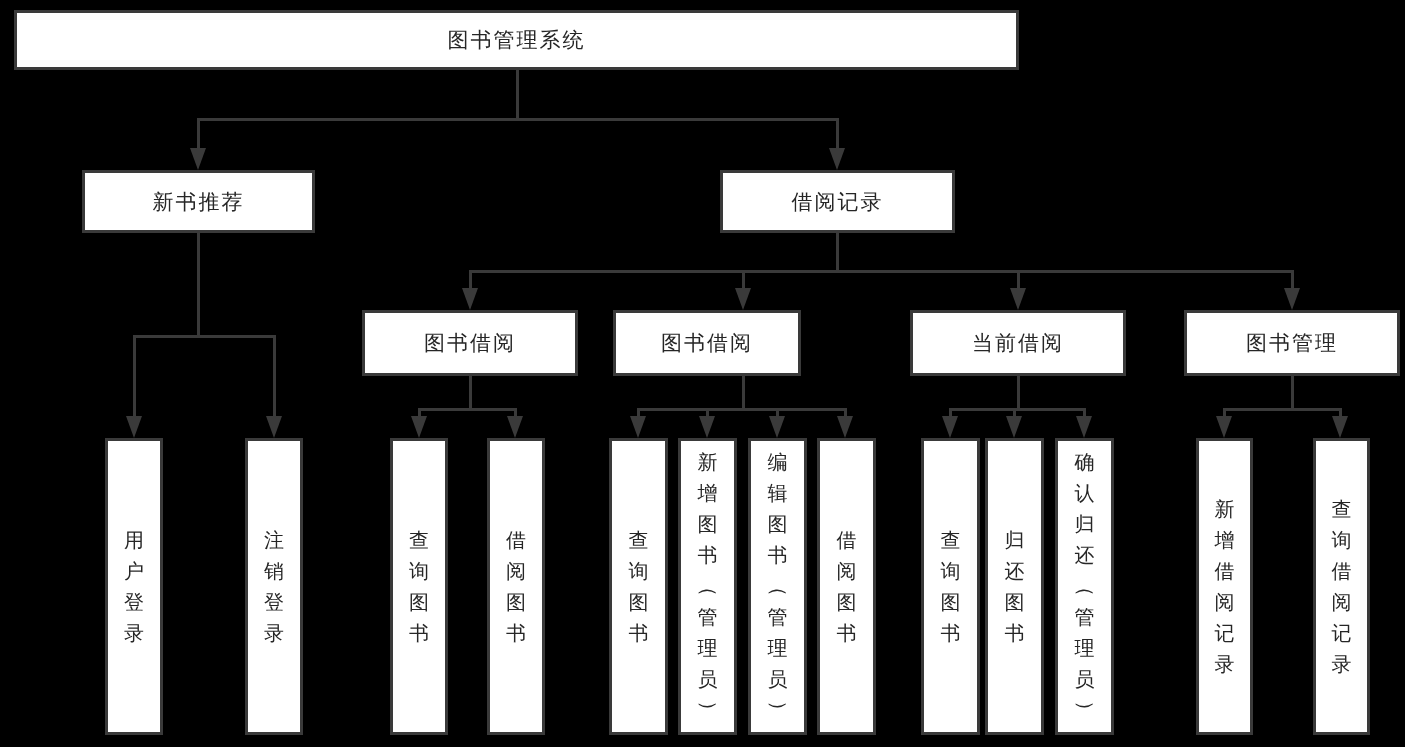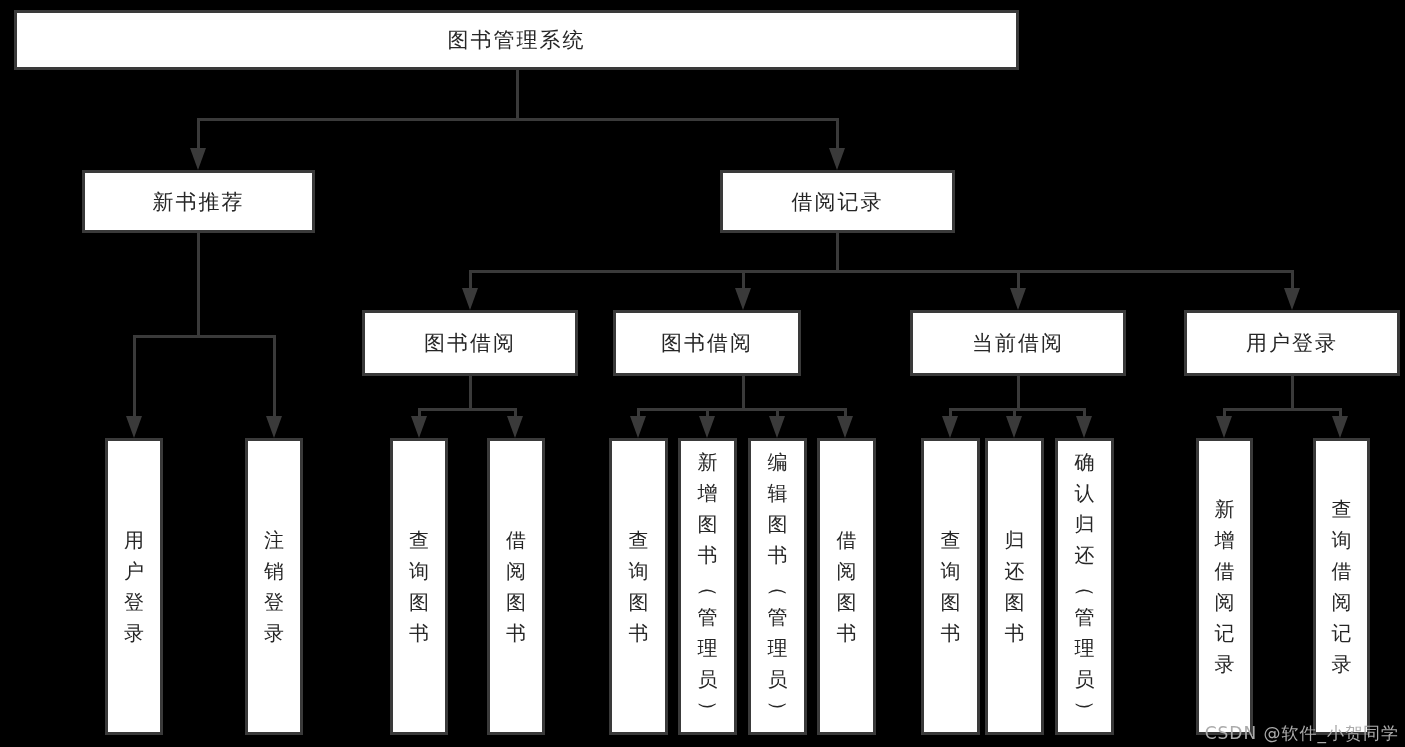--- a/index.html
+++ b/index.html
@@ -129,21 +129,21 @@
   <div class="arr" style="left:1332px;top:416px"></div>
 
   <div class="node hnode" style="left:14px;top:10px;width:1005px;height:60px">图书管理系统</div>
 
   <div class="node hnode" style="left:82px;top:170px;width:233px;height:63px">新书推荐</div>
   <div class="node hnode" style="left:720px;top:170px;width:235px;height:63px">借阅记录</div>
 
   <div class="node hnode" style="left:362px;top:310px;width:216px;height:66px">图书借阅</div>
   <div class="node hnode" style="left:613px;top:310px;width:188px;height:66px">图书借阅</div>
   <div class="node hnode" style="left:910px;top:310px;width:216px;height:66px">当前借阅</div>
-  <div class="node hnode" style="left:1184px;top:310px;width:216px;height:66px">用户登录</div>
+  <div class="node hnode" style="left:1184px;top:310px;width:216px;height:66px">图书管理</div>
 
   <div class="node vnode" style="left:105px;top:438px;width:58px;height:297px">
       <span class="vchar">用</span>
       <span class="vchar">户</span>
       <span class="vchar">登</span>
       <span class="vchar">录</span>
     </div>
   <div class="node vnode" style="left:245px;top:438px;width:58px;height:297px">
       <span class="vchar">注</span>
       <span class="vchar">销</span>
@@ -233,15 +233,14 @@
     </div>
   <div class="node vnode" style="left:1313px;top:438px;width:57px;height:297px">
       <span class="vchar">查</span>
       <span class="vchar">询</span>
       <span class="vchar">借</span>
       <span class="vchar">阅</span>
       <span class="vchar">记</span>
       <span class="vchar">录</span>
     </div>
 
-  <div class="watermark">CSDN @软件_小贺同学</div>
 
 </div>
 
 </body></html>

